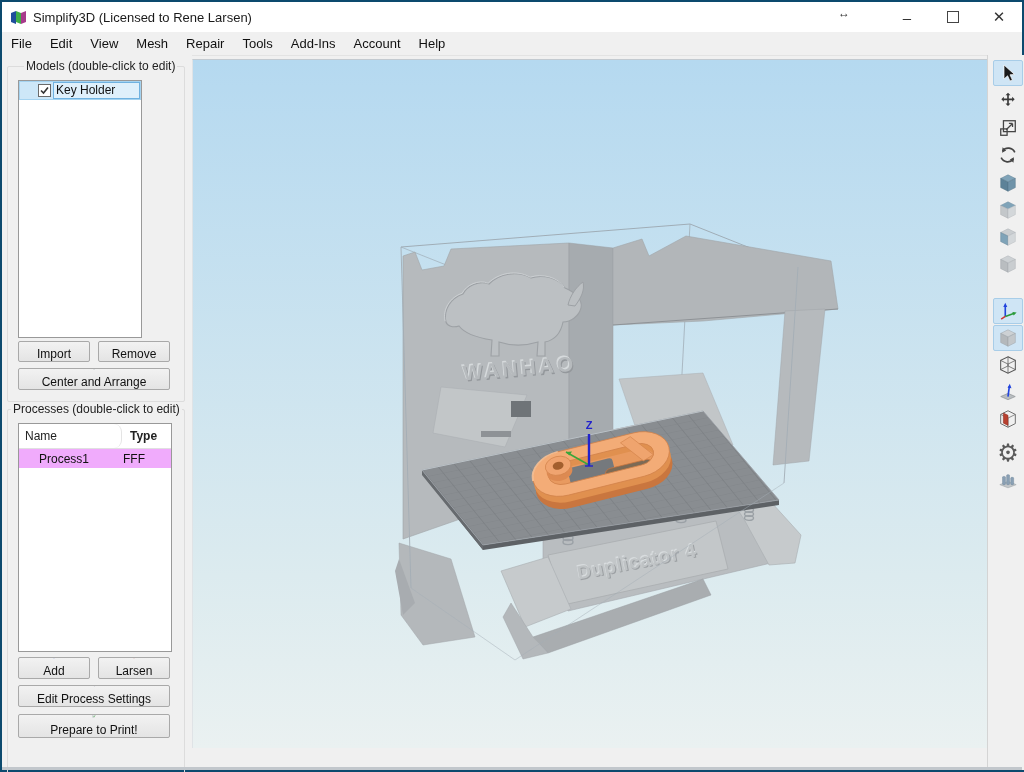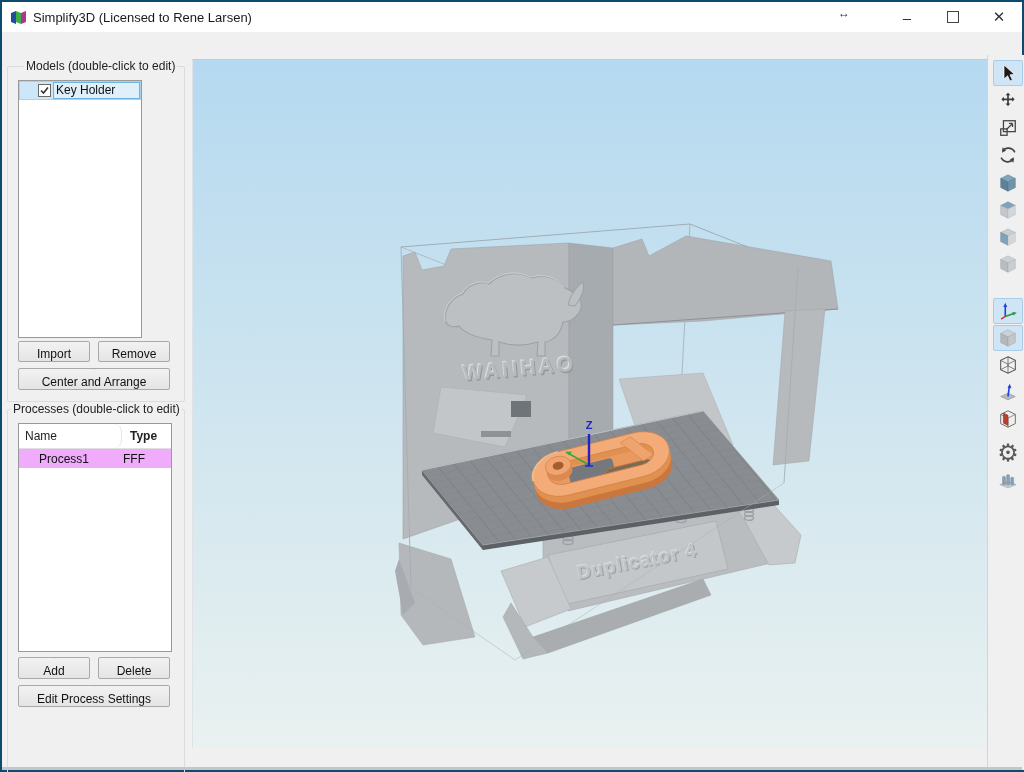--- a/index.html
+++ b/index.html
@@ -60,20 +60,31 @@
         </div>
       <div class="winbtn">
           <span class="maxglyph"></span>
         </div>
       <div class="winbtn">
           <span>✕</span>
         </div>
     </div>
   </div>
 
+  <div class="menubar">
+    <span class="menuitem">File</span>
+    <span class="menuitem">Edit</span>
+    <span class="menuitem">View</span>
+    <span class="menuitem">Mesh</span>
+    <span class="menuitem">Repair</span>
+    <span class="menuitem">Tools</span>
+    <span class="menuitem">Add-Ins</span>
+    <span class="menuitem">Account</span>
+    <span class="menuitem">Help</span>
+  </div>
 
   <div class="leftpanel">
     <div class="group" style="left:5px;top:11px;width:176px;height:334px;"></div>
     <span class="panel-label" style="left:22px;top:4px;">Models (double-click to edit)</span>
 
     <div class="listbox" style="left:16px;top:25px;width:124px;height:258px;">
       <div class="model-row">
         <span class="indent"></span>
         <span class="cb">
           <svg width="11" height="11" viewBox="0 0 11 11">
@@ -129,30 +140,37 @@
         <path d="M2.5 1 V6 M0 3.5 H5" stroke="#3a6fd8" stroke-width="1.4"></path>
       </svg>
       <span>Add</span>
     </div>
     <div class="btn" style="left:96px;top:602px;width:72px;height:22px;">
       <svg width="14" height="14" viewBox="0 0 14 14">
         <circle cx="8" cy="8" r="4.4" fill="none" stroke="#cc3333" stroke-width="2.2" stroke-dasharray="2.1,1.5"></circle>
         <circle cx="8" cy="8" r="1.5" fill="#fff" stroke="#cc3333"></circle>
         <path d="M0 3.5 H5" stroke="#cc3333" stroke-width="1.6"></path>
       </svg>
-      <span>Delete</span>
+      <span>Larsen</span>
     </div>
     <div class="btn" style="left:16px;top:630px;width:152px;height:22px;">
       <svg width="15" height="14" viewBox="0 0 15 14">
         <circle cx="5" cy="9" r="3.4" fill="none" stroke="#7a8aa0" stroke-width="1.9" stroke-dasharray="1.8,1.4"></circle>
         <circle cx="5" cy="9" r="1.2" fill="#fff" stroke="#7a8aa0"></circle>
         <circle cx="10.8" cy="3.6" r="2.5" fill="none" stroke="#7a8aa0" stroke-width="1.7" stroke-dasharray="1.5,1.2"></circle>
         <circle cx="10.8" cy="3.6" r="0.9" fill="#fff" stroke="#7a8aa0"></circle>
       </svg>
       <span>Edit Process Settings</span>
+    </div>
+    <div class="btn" style="left:16px;top:659px;width:152px;height:24px;">
+      <svg width="16" height="15" viewBox="0 0 16 15">
+        <rect x="1" y="3" width="9" height="11" fill="#dfe3e6" stroke="#9aa0a6" stroke-width="0.8"></rect>
+        <path d="M4 7 L7.5 10.5 L14 1.5" fill="none" stroke="#3aa33a" stroke-width="2.6"></path>
+      </svg>
+      <span>Prepare to Print!</span>
     </div>
   </div>
 
   <svg class="viewport" viewBox="0 0 795 688">
     <defs>
       <linearGradient id="bg" x1="0" y1="0" x2="0" y2="1">
         <stop offset="0" stop-color="#b5d9f0"></stop>
         <stop offset="0.75" stop-color="#dcebef"></stop>
         <stop offset="1" stop-color="#eaf1f1"></stop>
       </linearGradient>

